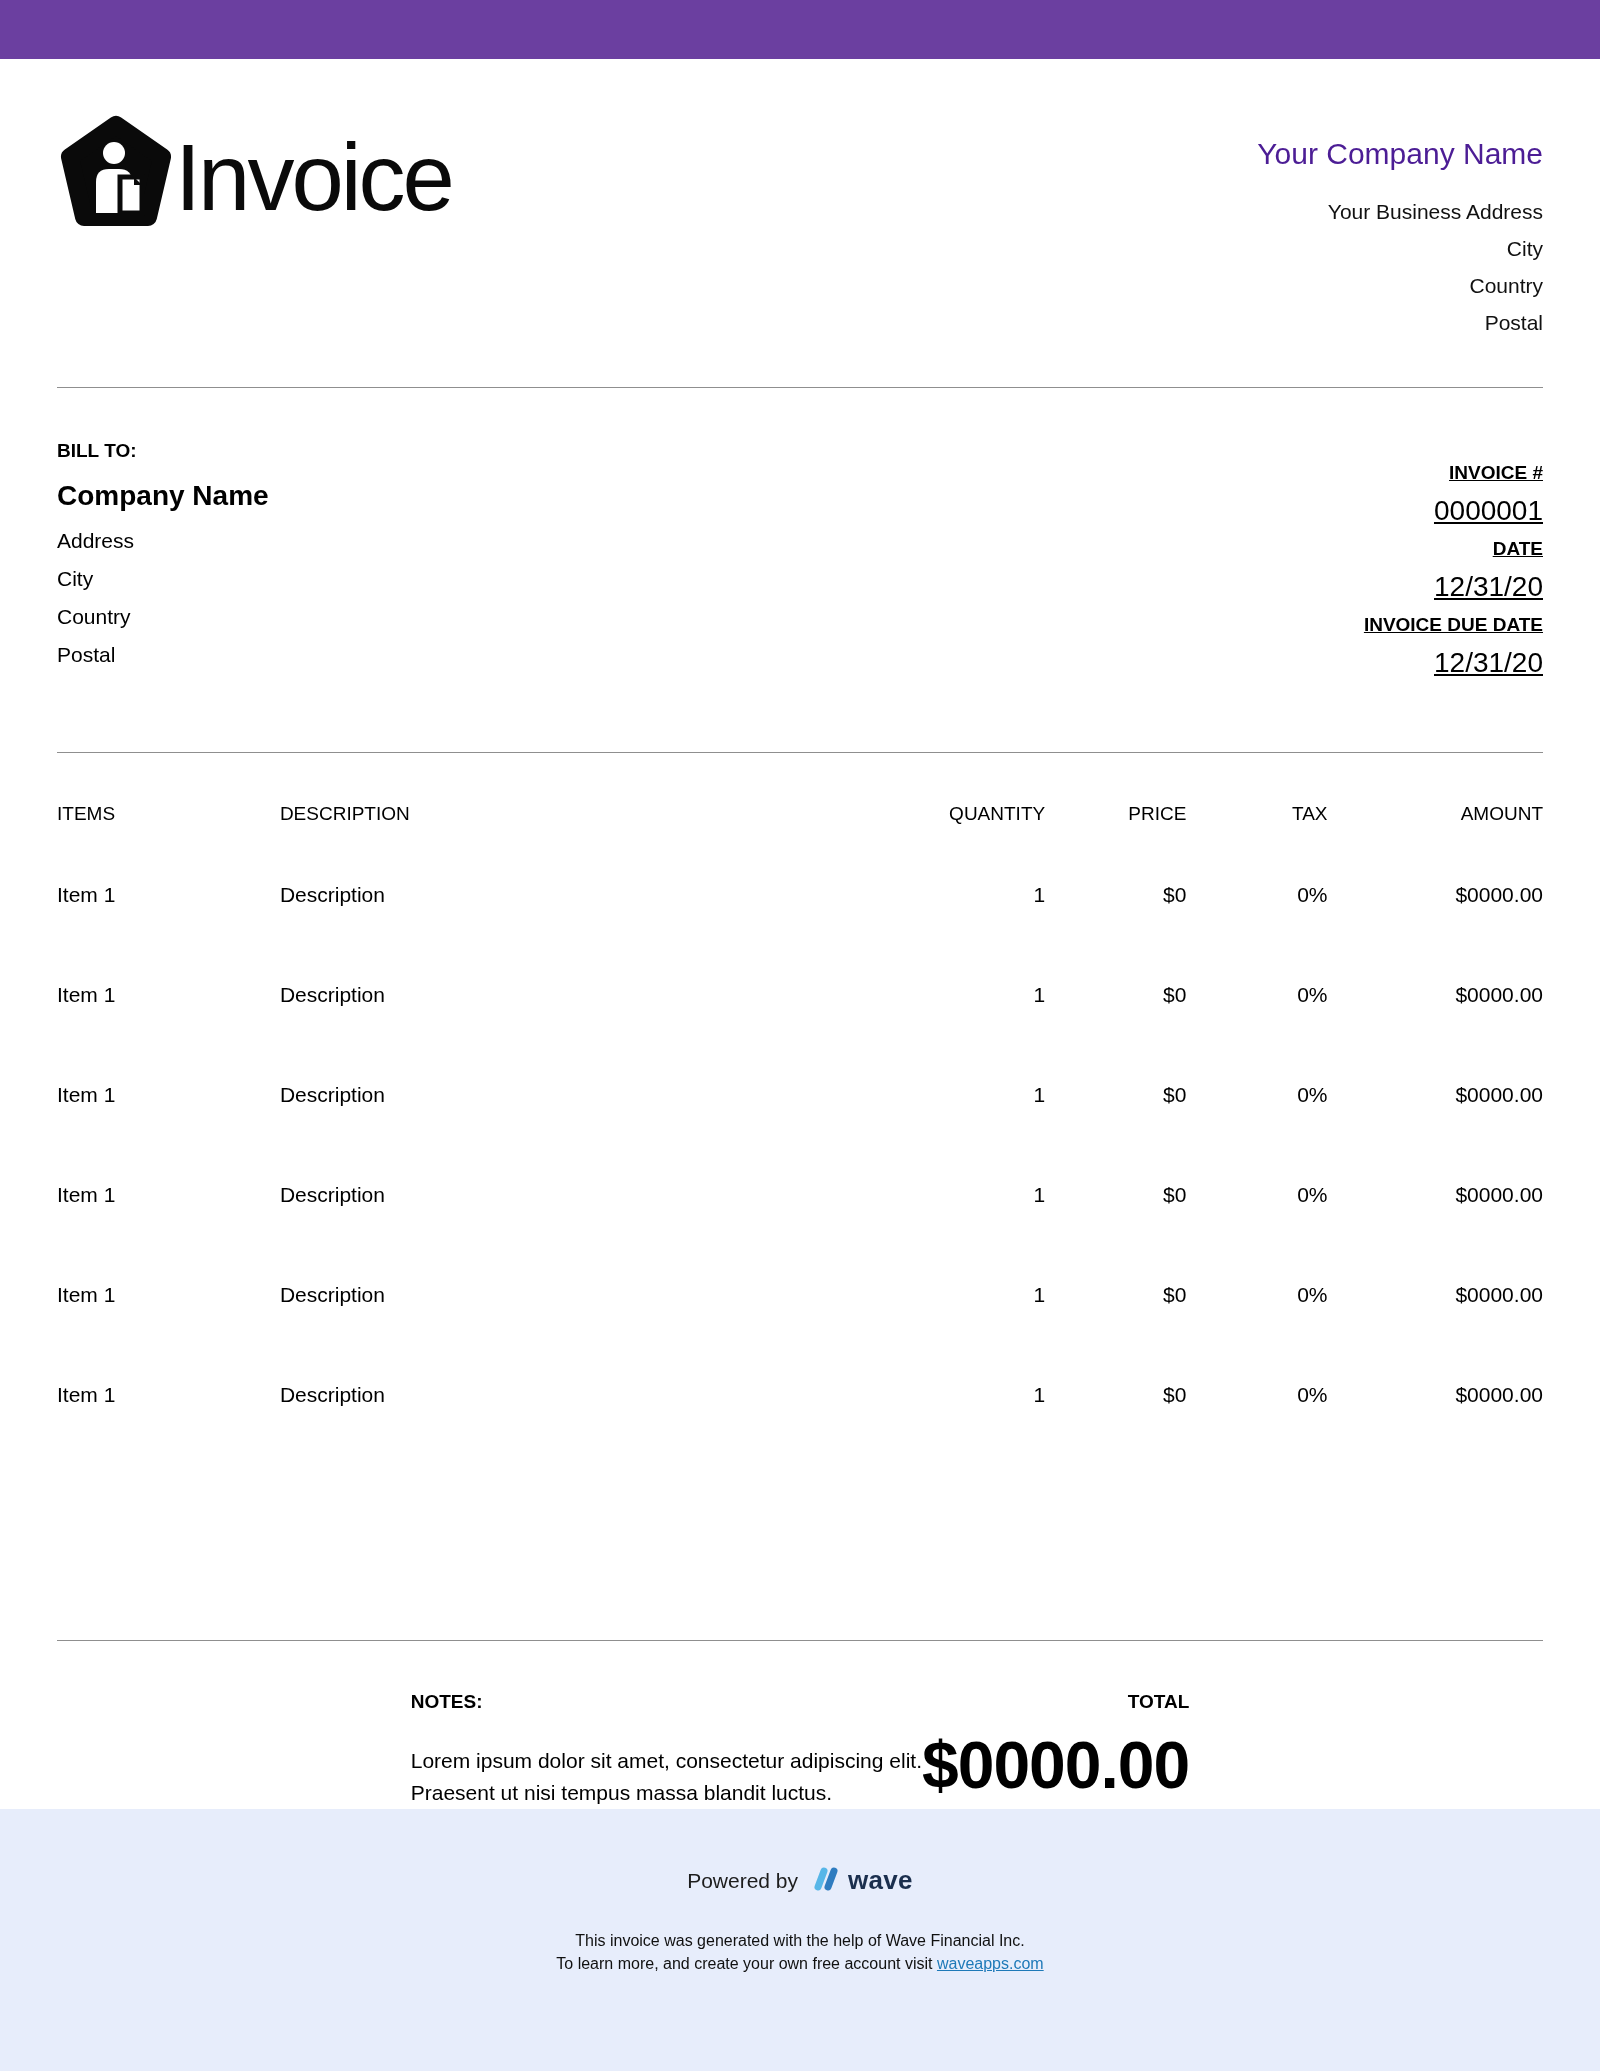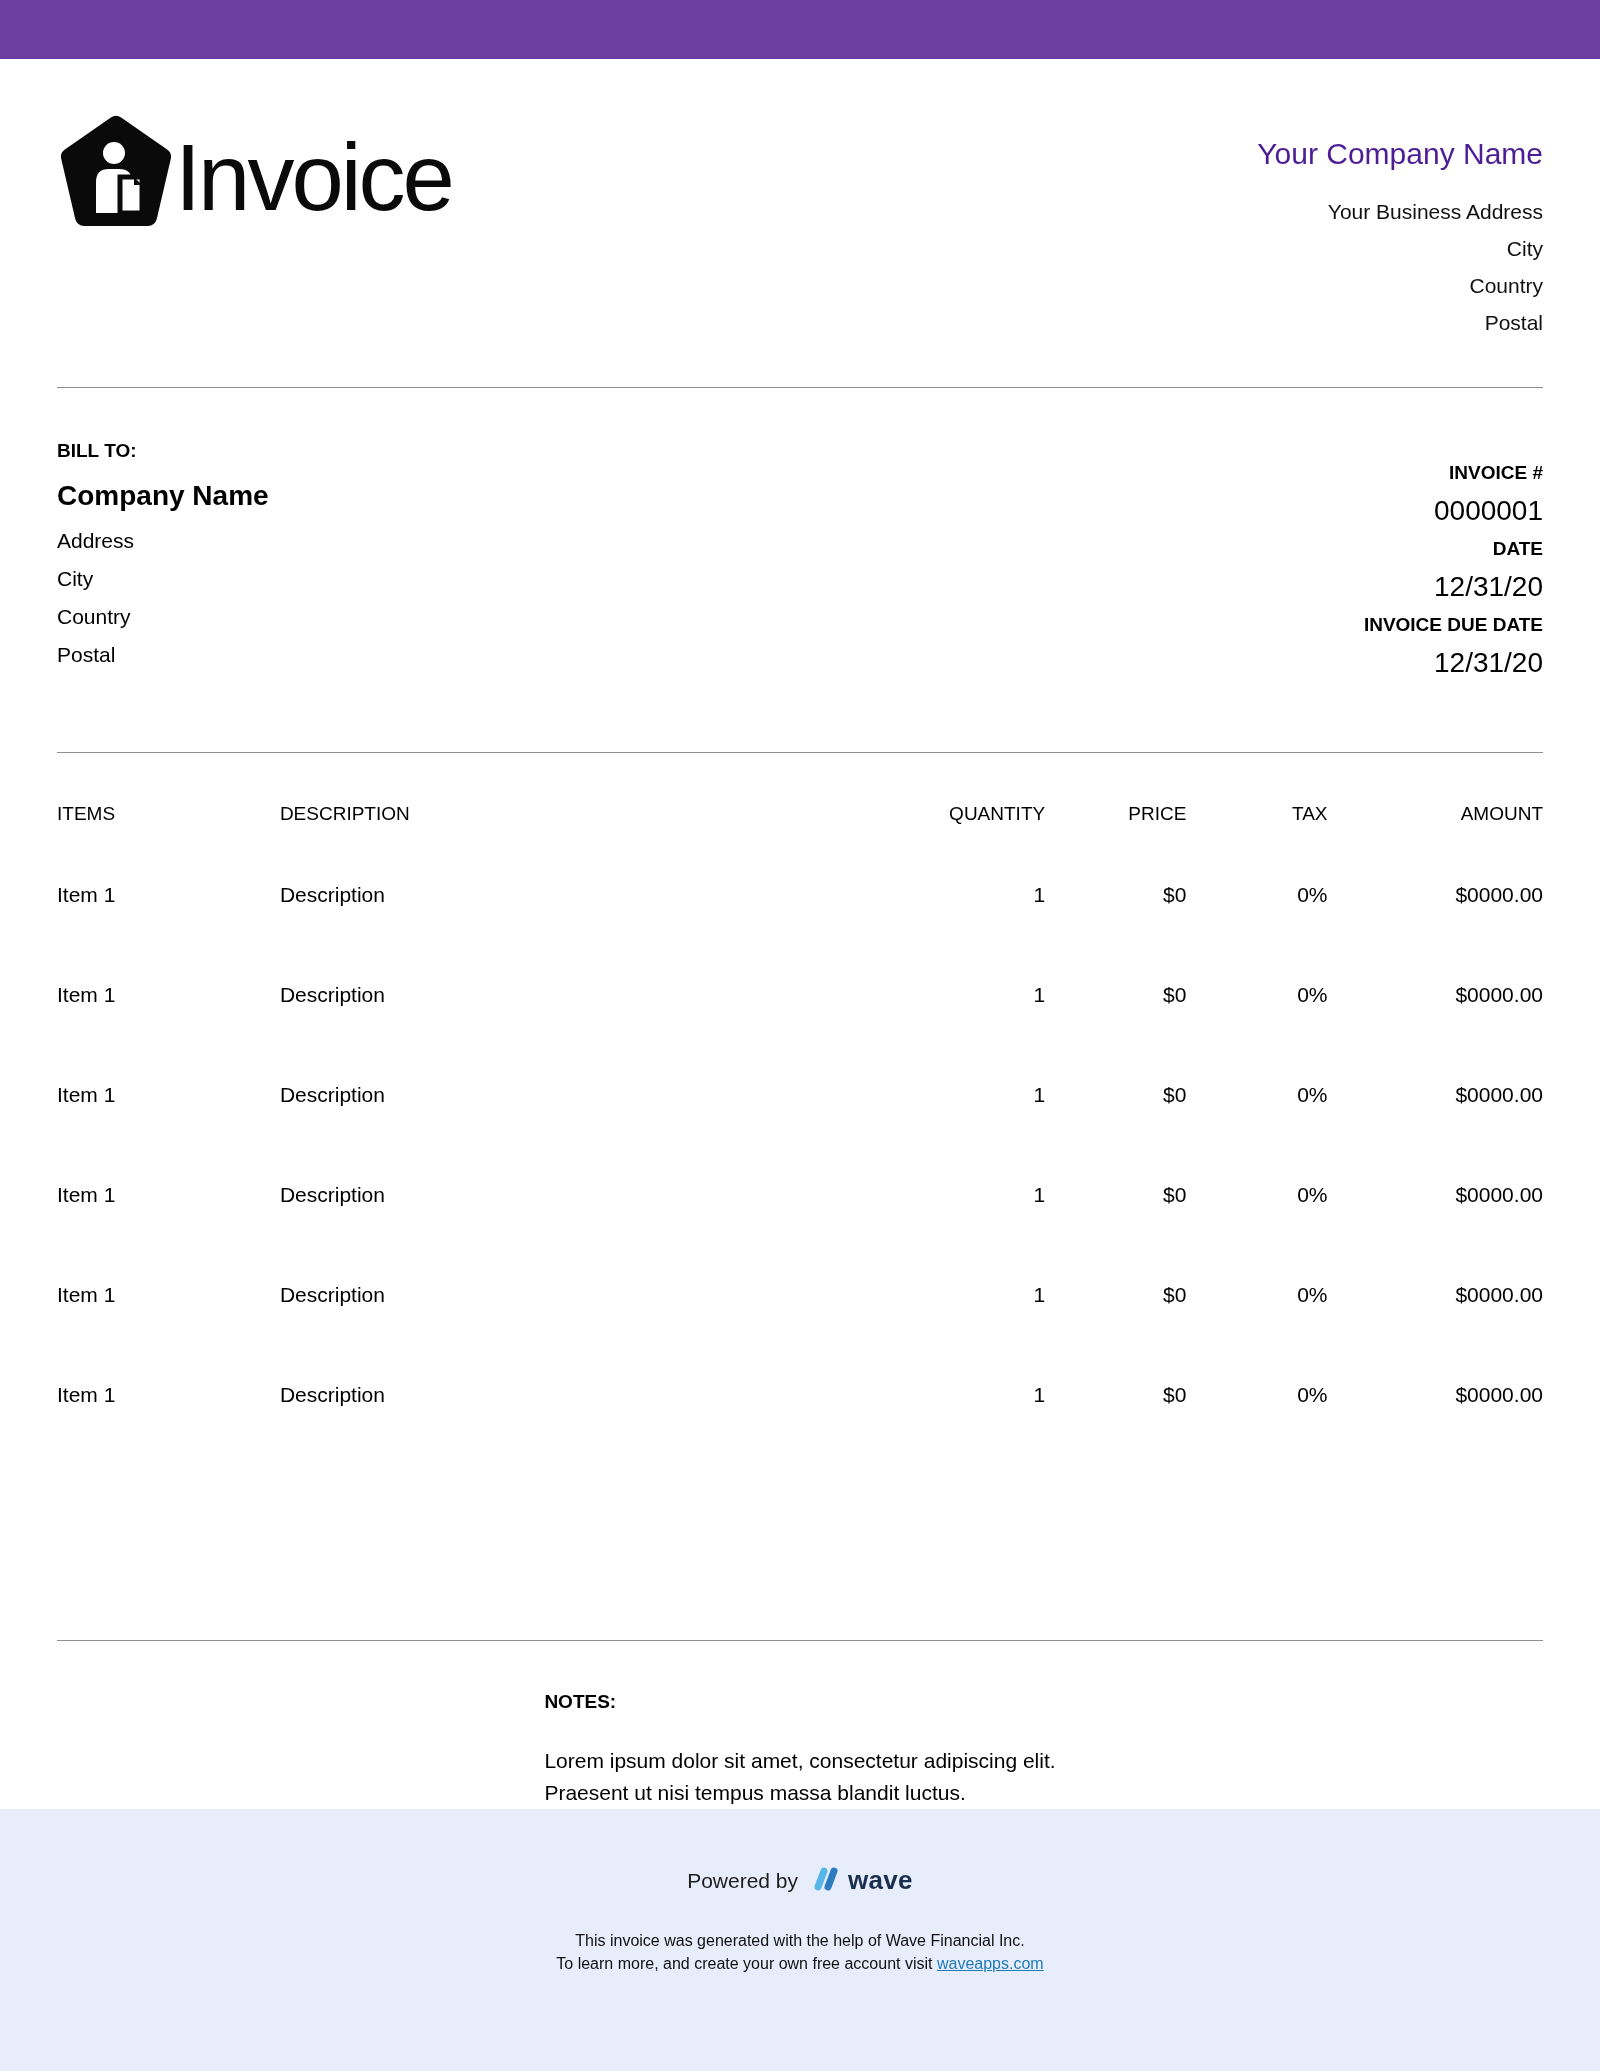--- a/index.html
+++ b/index.html
@@ -28,21 +28,21 @@
   .divider { border: none; border-top: 1px solid #8f8f8f; margin: 0; }
   .divider-1 { margin-top: 46px; }
   .divider-2 { margin-top: 70px; }
   .divider-3 { margin-top: 195px; }
 
   
   .billing-row { display: flex; justify-content: space-between; padding-top: 52px; }
   .bill-label { font-size: 19px; font-weight: 700; }
   .bill-company { font-size: 28px; font-weight: 700; margin: 18px 0 10px; }
   .bill-line { font-size: 21px; line-height: 38px; }
-  .meta { text-align: right; padding-top: 14px; }
+  .meta { text-align: right; padding-top: 14px; text-decoration: underline; }
   .meta-label { font-size: 19px; font-weight: 700; line-height: 38px; }
   .meta-value { font-size: 28px; line-height: 38px; }
 
   
   table.items { width: 100%; border-collapse: collapse; table-layout: fixed; margin-top: 22px; }
   .items th { font-size: 19px; font-weight: 400; text-align: left; padding: 28px 0 20px; }
   .items td { font-size: 21px; padding: 38px 0; }
   .items th.num, .items td.num { text-align: right; }
 
   
@@ -197,20 +197,24 @@
   <hr class="divider divider-3">
 
   <div class="notes-row">
     <div class="notes-col">
       <div class="notes-label">NOTES:</div>
       <div class="notes-text">
         <span class="notes-line">Lorem ipsum dolor sit amet, consectetur adipiscing elit.</span>
         <span class="notes-line">Praesent ut nisi tempus massa blandit luctus.</span>
       </div>
     </div>
+    <div class="total-col">
+      <div class="total-label">TOTAL</div>
+      <div class="total-amount">$0000.00</div>
+    </div>
   </div>
 
 </div>
 
 <div class="footer">
   <div class="powered-row">
     <span class="powered-text">Powered by</span>
     <span class="wave-logo">
       <span>
         <svg width="30" height="26" viewBox="0 0 30 26">

